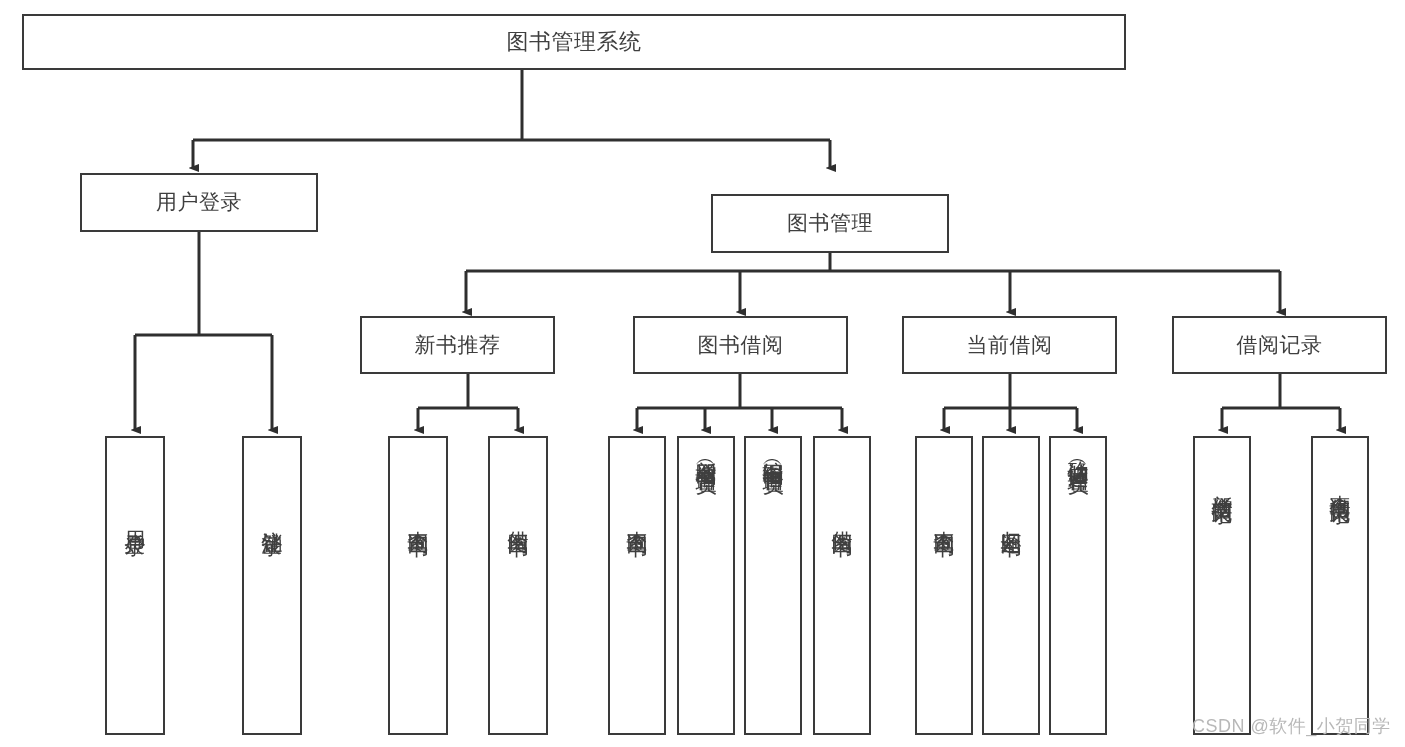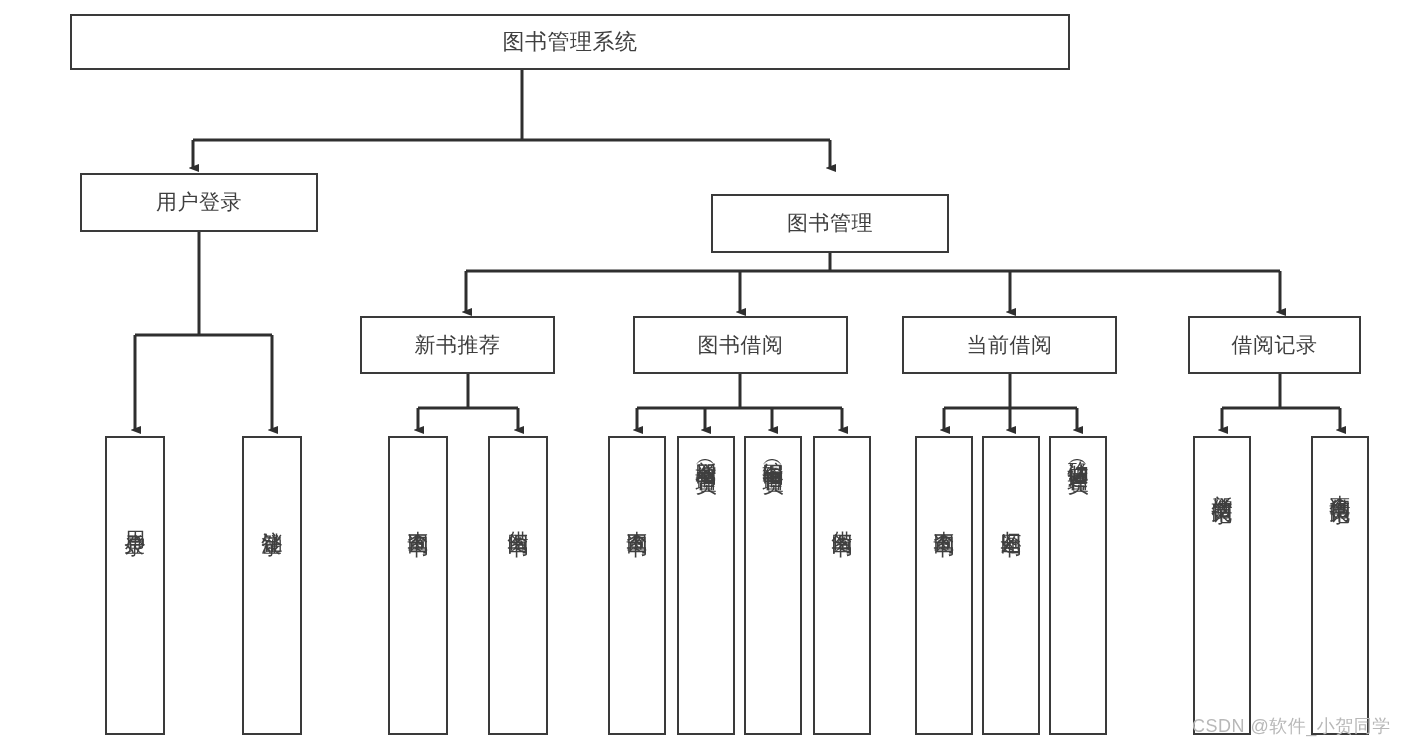--- a/index.html
+++ b/index.html
@@ -126,41 +126,41 @@
       <path d="M1010,408 L1010,430" marker-end="url(#arrow)"></path>
       <path d="M1077,408 L1077,430" marker-end="url(#arrow)"></path>
 
       <path d="M1280,374 L1280,408"></path>
       <path d="M1222,408 L1340,408"></path>
       <path d="M1222,408 L1222,430" marker-end="url(#arrow)"></path>
       <path d="M1340,408 L1340,430" marker-end="url(#arrow)"></path>
     </g>
   </svg>
 
-  <div class="node root horiz" style="left:22px; top:14px; width:1000px; height:56px;margin-left:48px;">
+  <div class="node root horiz" style="left:22px; top:14px; width:1104px; height:56px;">
     <span class="lbl">图书管理系统</span>
   </div>
 
   <div class="node horiz" style="left:80px; top:173px; width:238px; height:59px;">
     <span class="lbl">用户登录</span>
   </div>
   <div class="node horiz" style="left:711px; top:173px; width:238px; height:59px;margin-top:21px;">
     <span class="lbl">图书管理</span>
   </div>
 
   <div class="node horiz" style="left:360px; top:316px; width:195px; height:58px;">
     <span class="lbl">新书推荐</span>
   </div>
   <div class="node horiz" style="left:902px; top:316px; width:215px; height:58px;">
     <span class="lbl">当前借阅</span>
   </div>
   <div class="node horiz" style="left:633px; top:316px; width:215px; height:58px;">
     <span class="lbl">图书借阅</span>
   </div>
-  <div class="node horiz" style="left:1172px; top:316px; width:173px; height:58px;margin-left:16px;">
+  <div class="node horiz" style="left:1172px; top:316px; width:215px; height:58px;">
     <span class="lbl">借阅记录</span>
   </div>
 
   <div class="node leaf" style="left:105px; top:436px; width:60px; height:299px; padding-top:76px;">
     <span class="lbl">用户登录</span>
   </div>
   <div class="node leaf" style="left:242px; top:436px; width:60px; height:299px; padding-top:76px;">
     <span class="lbl">注销登录</span>
   </div>
 

